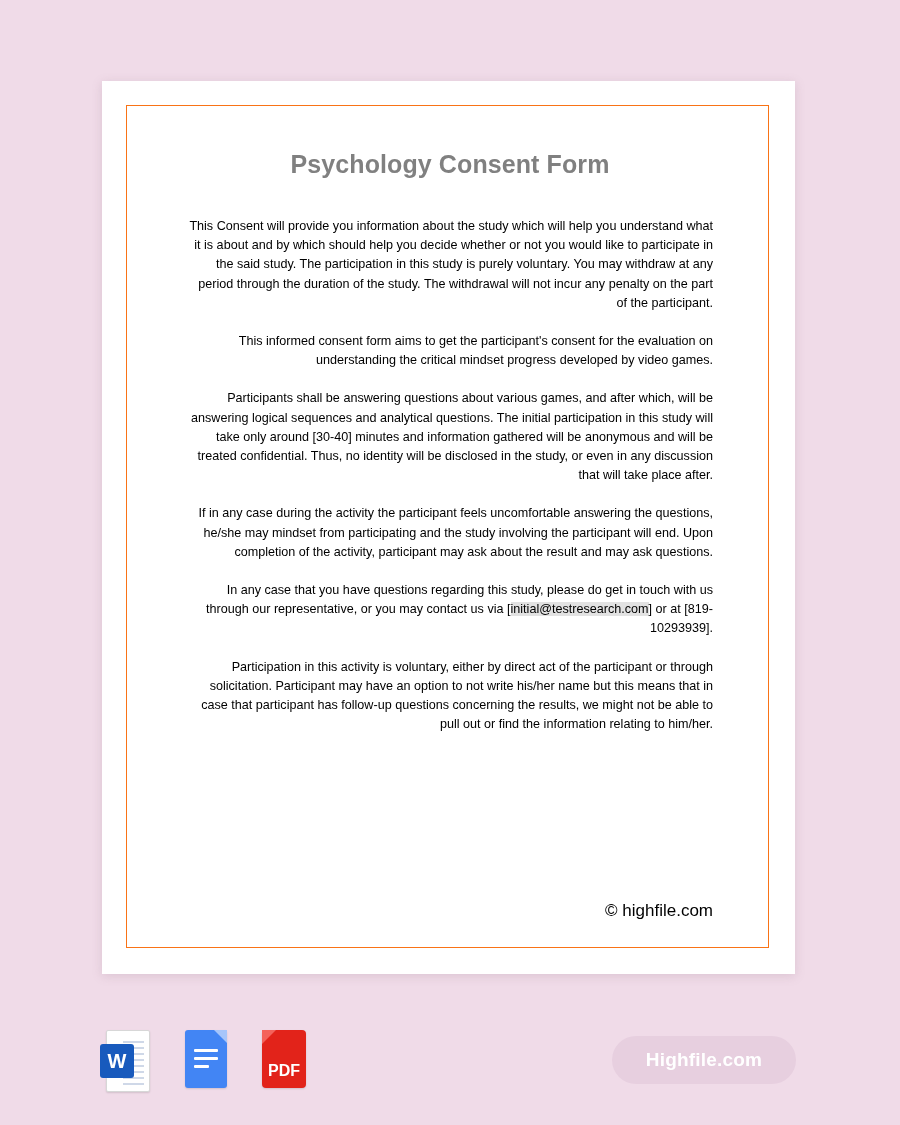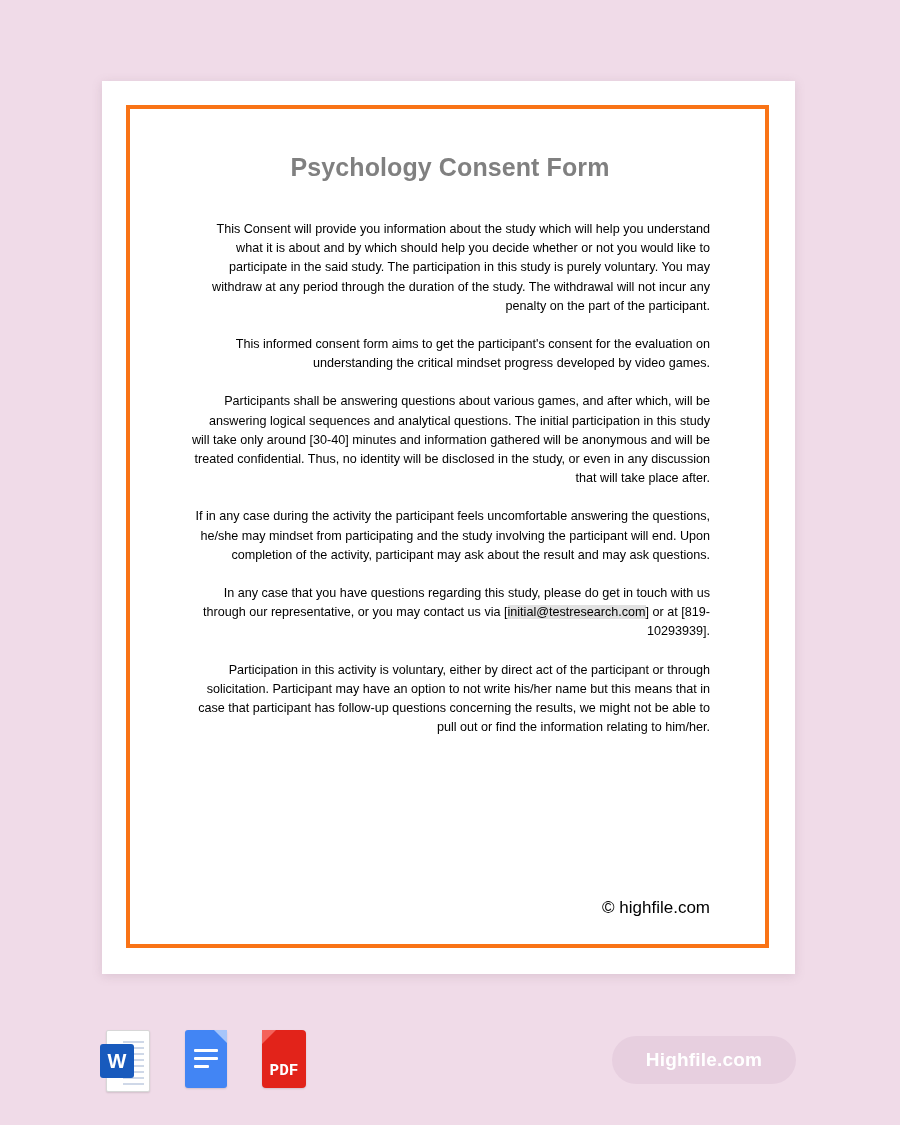--- a/index.html
+++ b/index.html
@@ -25,21 +25,21 @@
     background: #ffffff;
     box-shadow: 0 2px 10px rgba(120, 90, 110, 0.18);
   }
 
   .doc-border {
     position: absolute;
     left: 24px;
     top: 24px;
     right: 26px;
     bottom: 26px;
-    border: 4px solid #f97316;
+    border: 1px solid #f97316;
     box-sizing: border-box;
   }
 
   .doc-inner {
     position: absolute;
     left: 60px;
     right: 55px;
     top: 44px;
     bottom: 20px;
   }
@@ -189,21 +189,21 @@
   }
   .pdf .label {
     position: absolute;
     left: 0;
     right: 0;
     bottom: 8px;
     text-align: center;
     color: #ffffff;
     font-size: 16px;
     font-weight: bold;
-    font-family: Liberation Mono, monospace;
+    font-family: Liberation Sans, sans-serif;
   }
 
   
   .brand-pill {
     position: absolute;
     right: 104px;
     top: 1036px;
     width: 184px;
     height: 48px;
     background: #e7cfdf;

